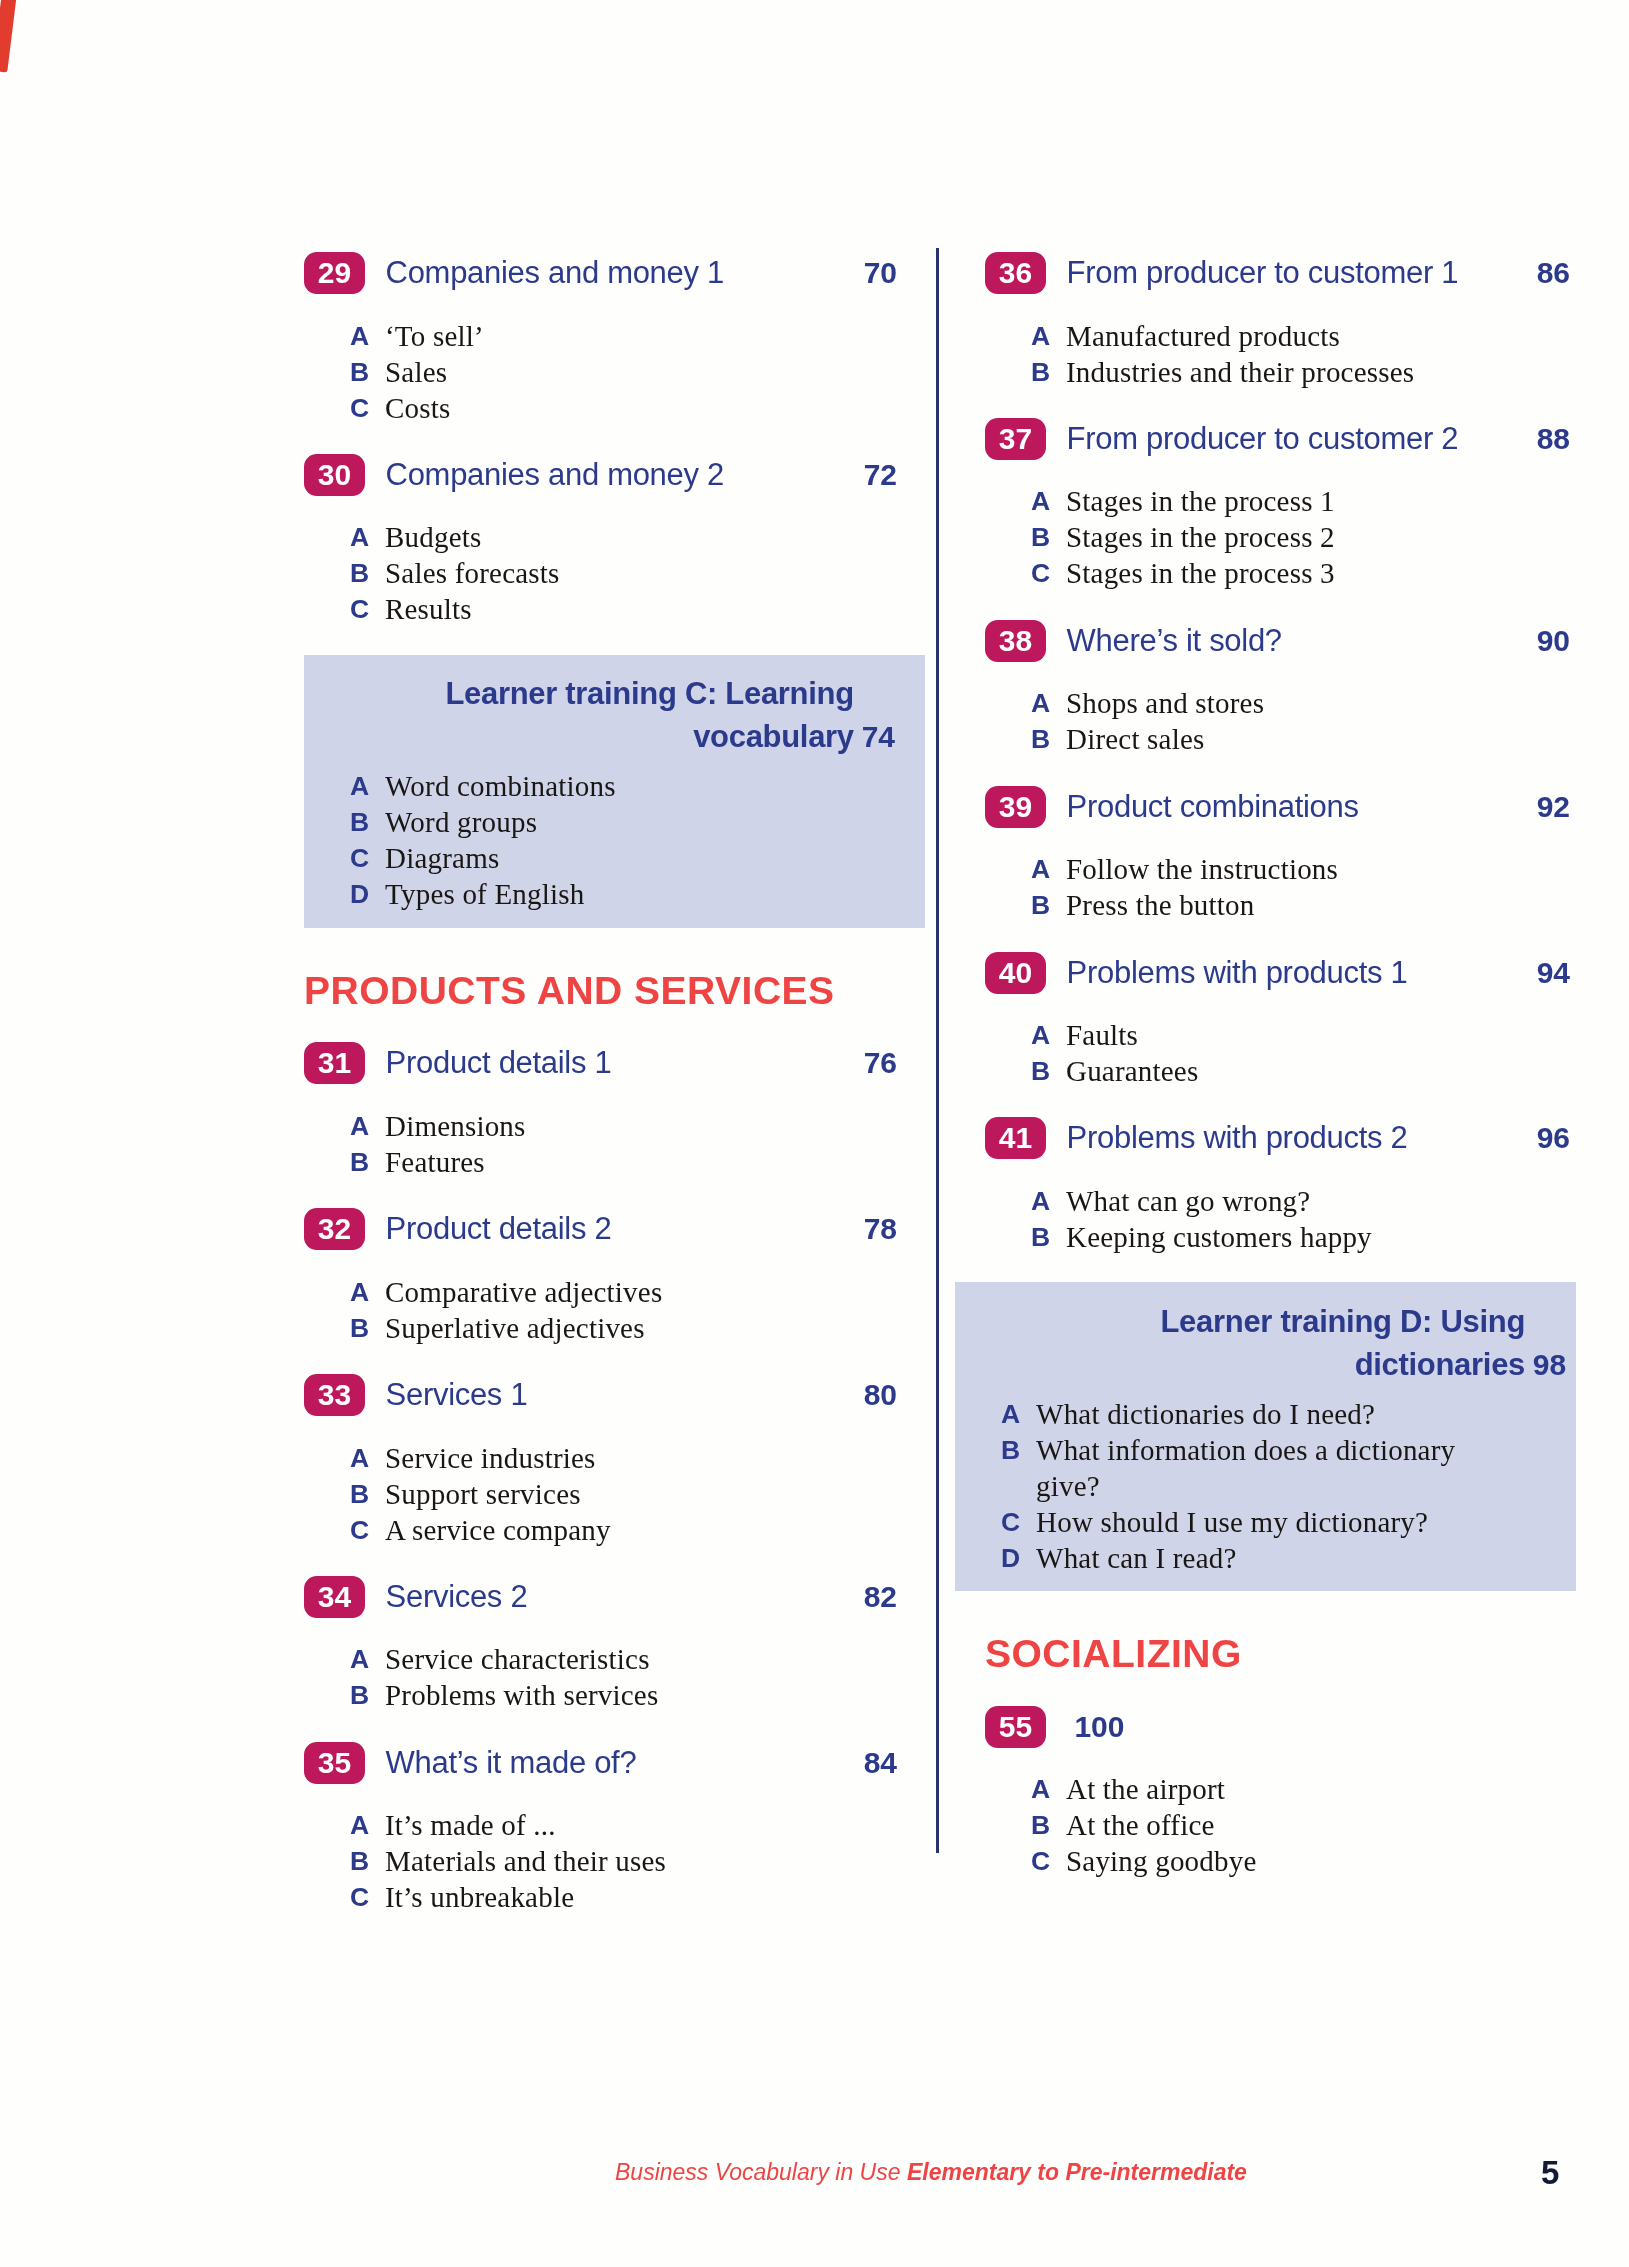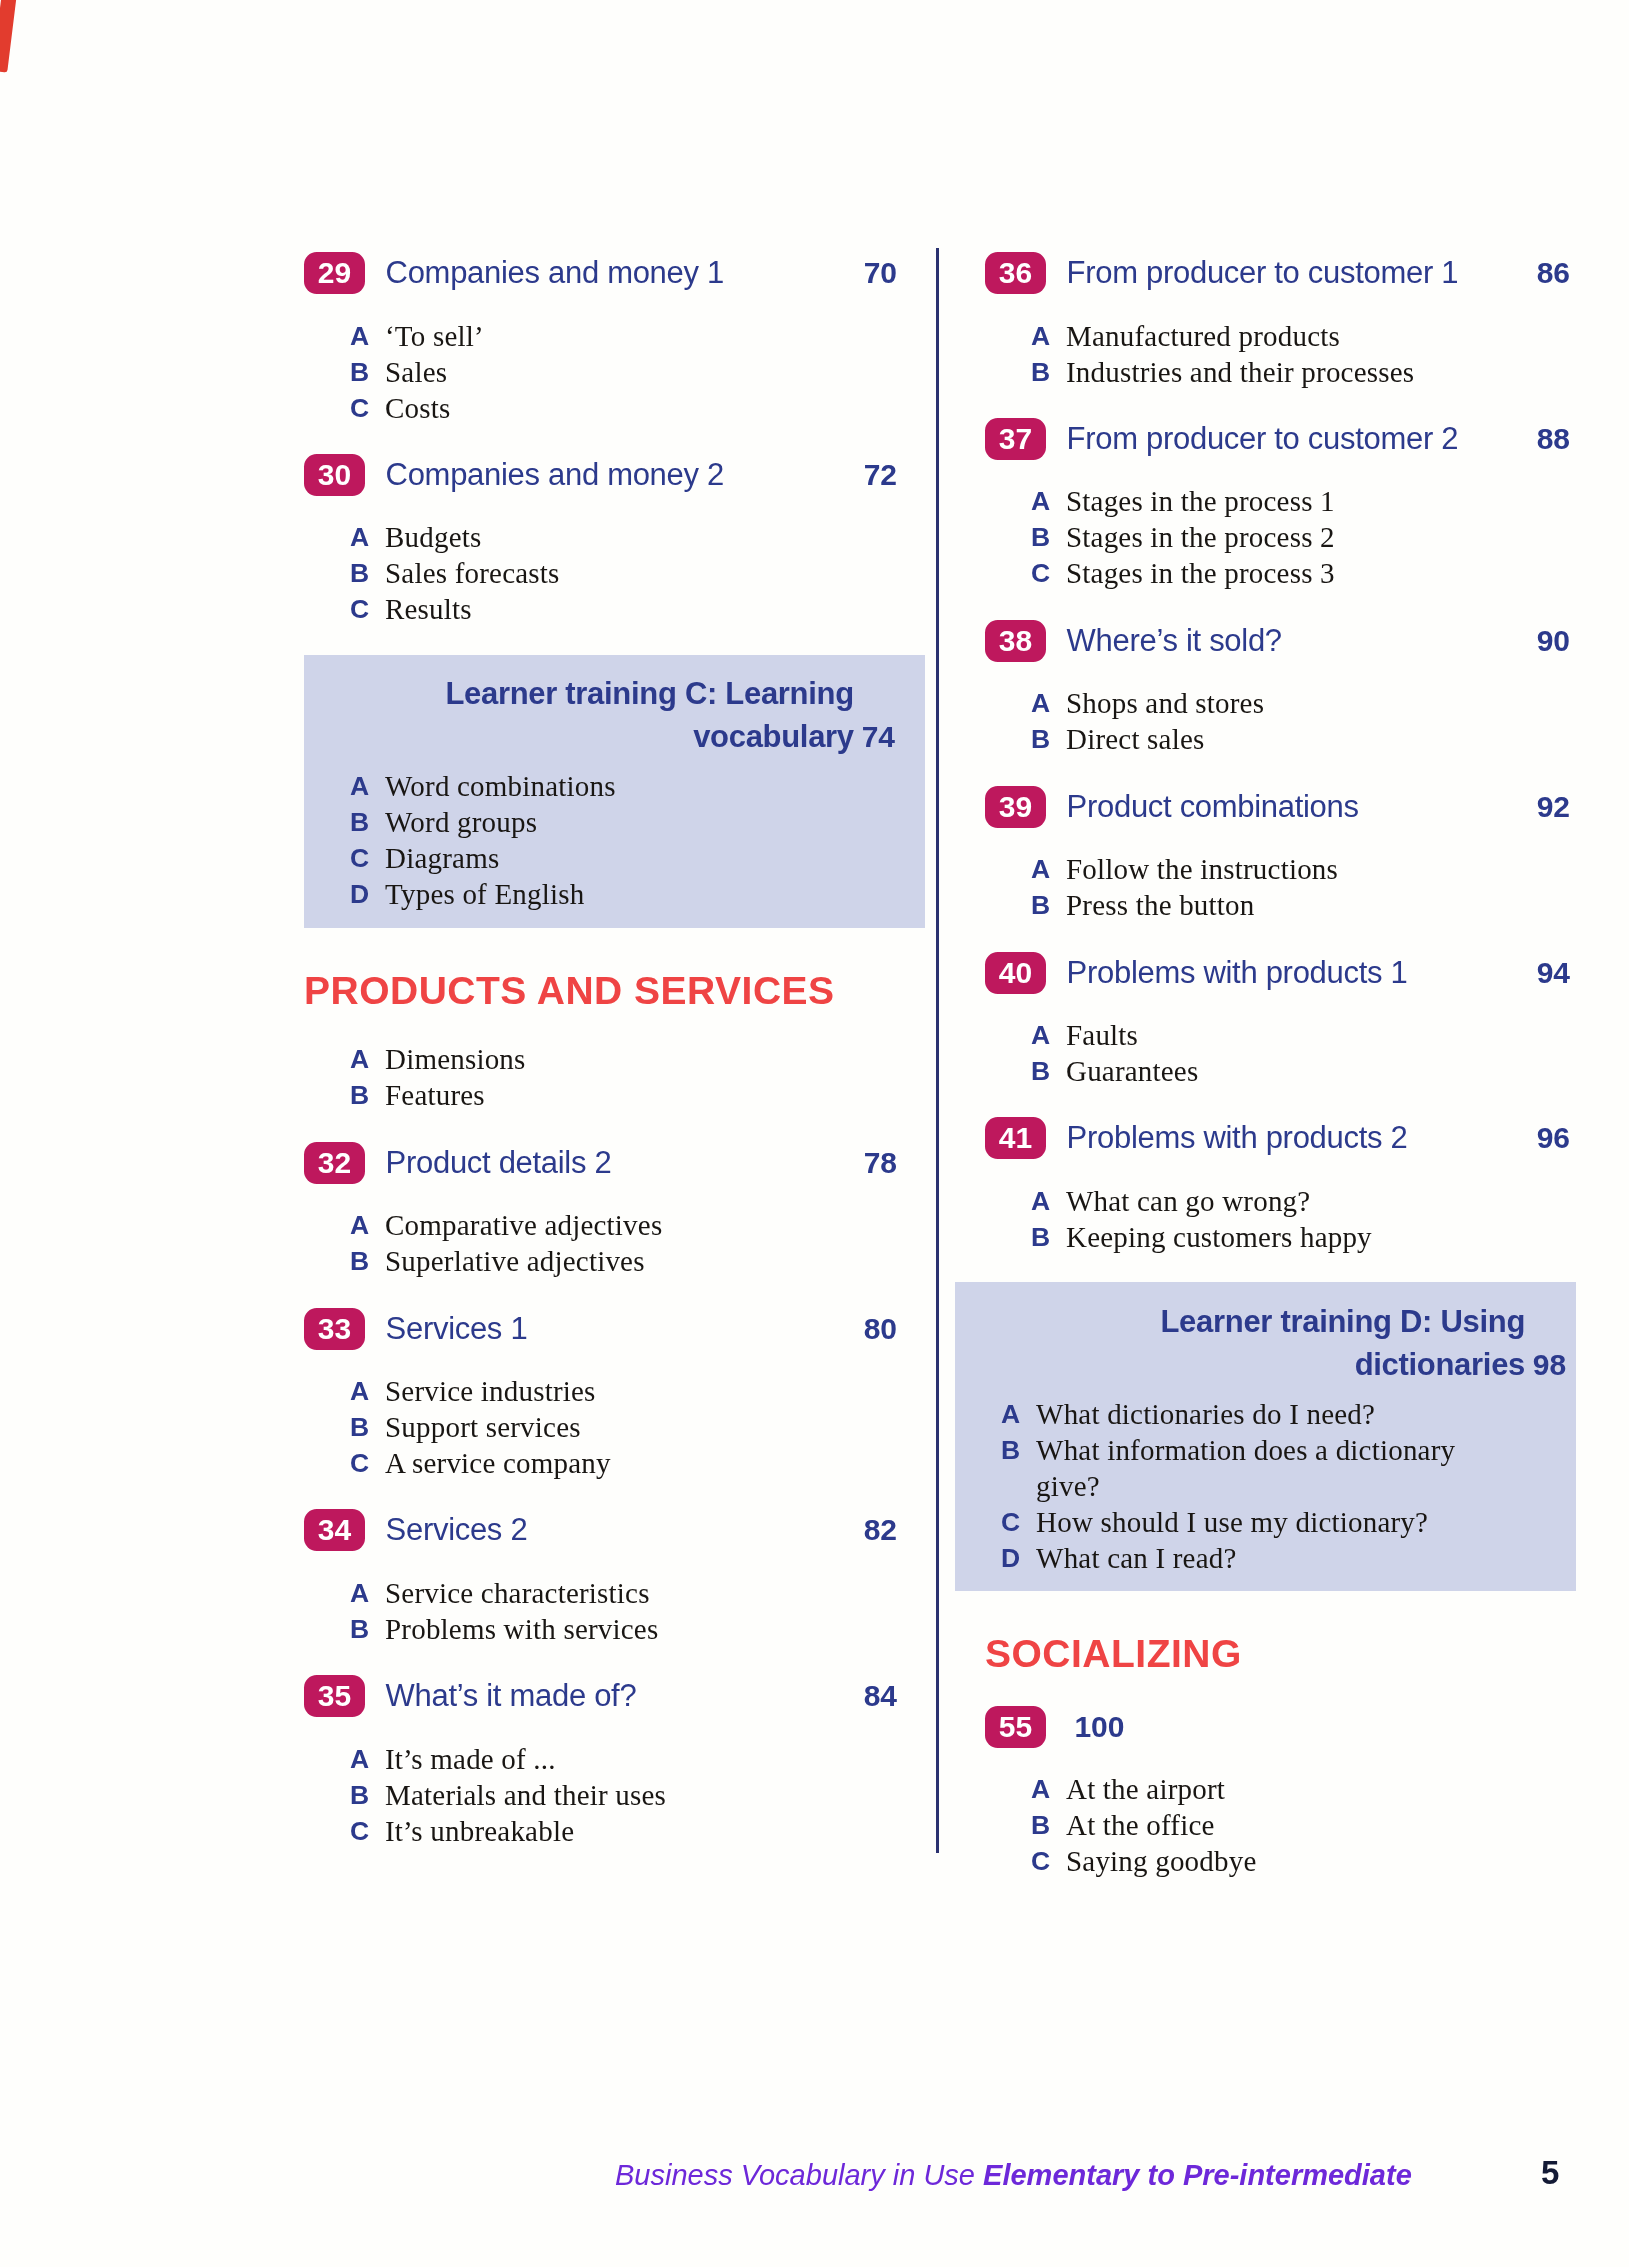--- a/index.html
+++ b/index.html
@@ -59,22 +59,22 @@
     flex:0 0 auto; align-self:flex-end; color:#2c3a8c; font-weight:bold;
     font-size:30px; margin-left:7.8px; line-height:43px;
   }
   .box-items { margin-top:9.8px; padding-left:21.6px; }
   .box-items .text { max-width:451px; }
   .section-header {
     color:#ef4444; font-weight:bold; font-size:39px; line-height:47px;
     margin:39px 0 27.4px 0; letter-spacing:0.5px;
   }
   .footer-title {
-    position:absolute; left:615px; top:2159px; font-size:29px;
-    color:#6d28d9; font-style:italic; white-space:nowrap;
+    position:absolute; left:615px; top:2159px; font-size:23px;
+    color:#ef4444; font-style:italic; white-space:nowrap;
   }
   .footer-title .bold { font-weight:bold; }
   .footer-page {
     position:absolute; left:1541px; top:2154px; font-size:33px;
     font-weight:bold; color:#131a35;
   }
 </style>
 </head>
 <body>
 
@@ -150,20 +150,25 @@
         <div class="item">
             <span class="letter">D</span>
             <span class="text">Types of English</span>
           </div>
       </div>
     </div>
 
     <div class="section-header">PRODUCTS AND SERVICES</div>
 
     <div class="unit">
+      <div class="unit-head">
+        <span class="badge">31</span>
+        <span class="unit-title">Product details 1</span>
+        <span class="unit-page">76</span>
+      </div>
       <div class="unit-items">
         <div class="item">
             <span class="letter">A</span>
             <span class="text">Dimensions</span>
           </div>
         <div class="item">
             <span class="letter">B</span>
             <span class="text">Features</span>
           </div>
       </div>

